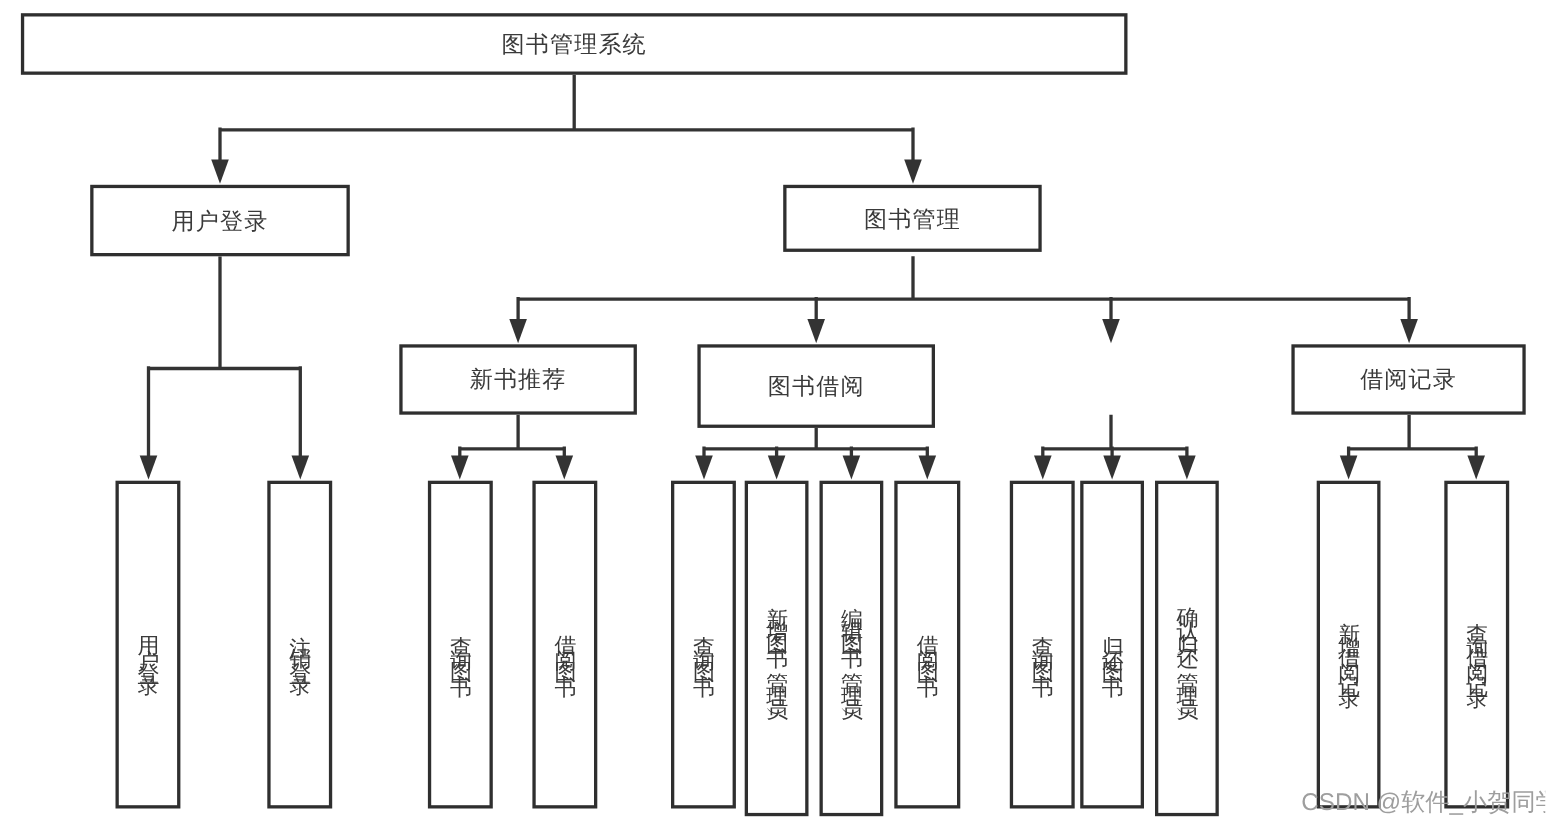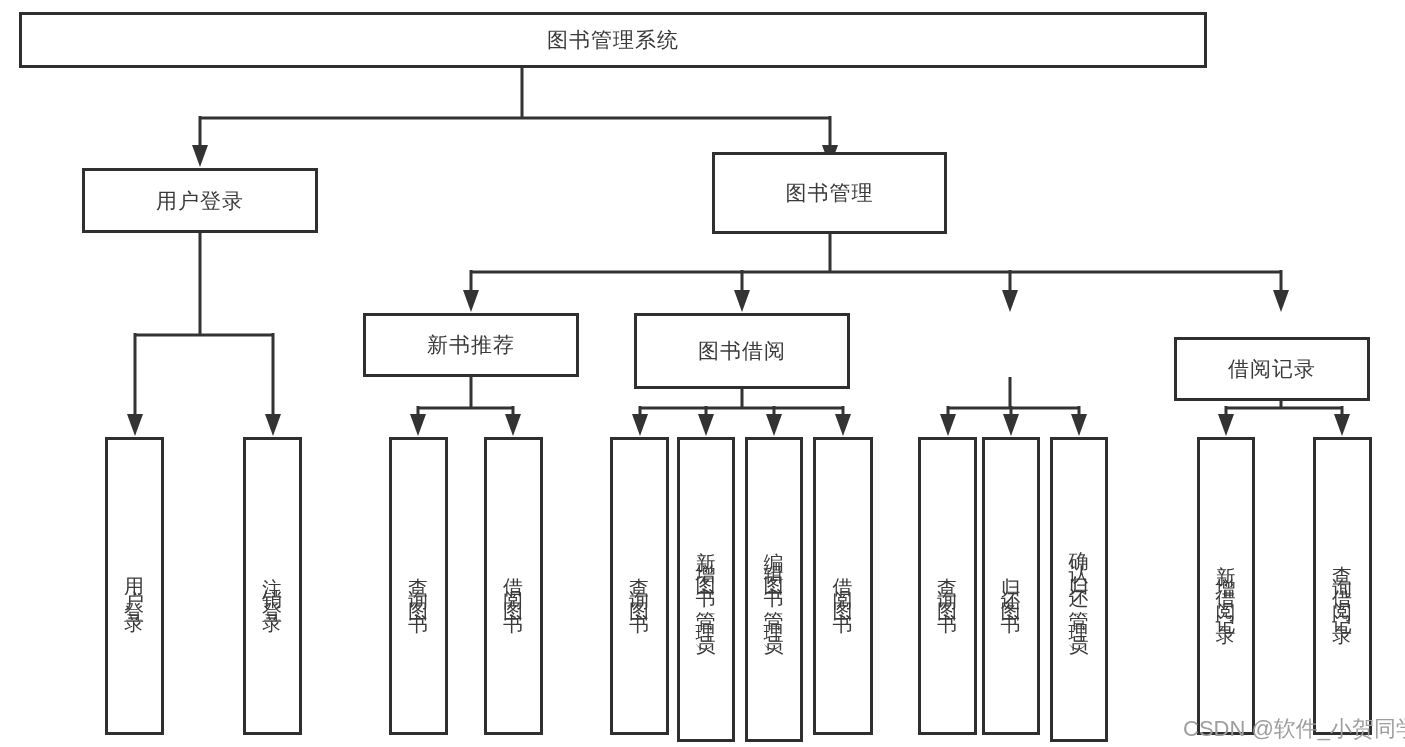--- a/index.html
+++ b/index.html
@@ -99,28 +99,28 @@
       <polygon points="1003,414 1019,414 1011,436"></polygon>
       <polygon points="1071,414 1087,414 1079,436"></polygon>
     </g>
     <g>
       <path d="M1281 377 V408 M1226 408 H1342 M1226 406 V417 M1342 406 V417"></path>
       <polygon points="1218,414 1234,414 1226,436"></polygon>
       <polygon points="1334,414 1350,414 1342,436"></polygon>
     </g>
   </svg>
 
-  <div class="box h-box" style="left:19px; top:12px; width:1188px; height:56px;">图书管理系统</div>
+  <div class="box h-box" style="left:19px; top:12px; width:1006px; height:56px;">图书管理系统</div>
 
   <div class="box h-box" style="left:82px; top:168px; width:236px; height:65px;">用户登录</div>
-  <div class="box h-box" style="left:712px; top:152px; width:235px; height:82px;">图书管理</div>
+  <div class="box h-box" style="left:712px; top:168px; width:235px; height:61px;">图书管理</div>
 
   <div class="box h-box" style="left:363px; top:313px; width:216px; height:64px;">新书推荐</div>
   <div class="box h-box" style="left:634px; top:313px; width:216px; height:76px;">图书借阅</div>
-  <div class="box h-box" style="left:1174px; top:313px; width:196px; height:64px;margin-top:24px;">借阅记录</div>
+  <div class="box h-box" style="left:1174px; top:313px; width:213px; height:64px;">借阅记录</div>
 
   <div class="box v-box" style="left:105px; top:437px; width:59px; height:298px;">用户登录</div>
   <div class="box v-box" style="left:243px; top:437px; width:59px; height:298px;">注销登录</div>
 
   <div class="box v-box" style="left:389px; top:437px; width:59px; height:298px;">查询图书</div>
   <div class="box v-box" style="left:484px; top:437px; width:59px; height:298px;">借阅图书</div>
 
   <div class="box v-box" style="left:610px; top:437px; width:59px; height:298px;">查询图书</div>
   <div class="box v-box" style="left:677px; top:437px; width:58px; height:305px;">新增图书（管理员）</div>
   <div class="box v-box" style="left:745px; top:437px; width:58px; height:305px;">编辑图书（管理员）</div>

